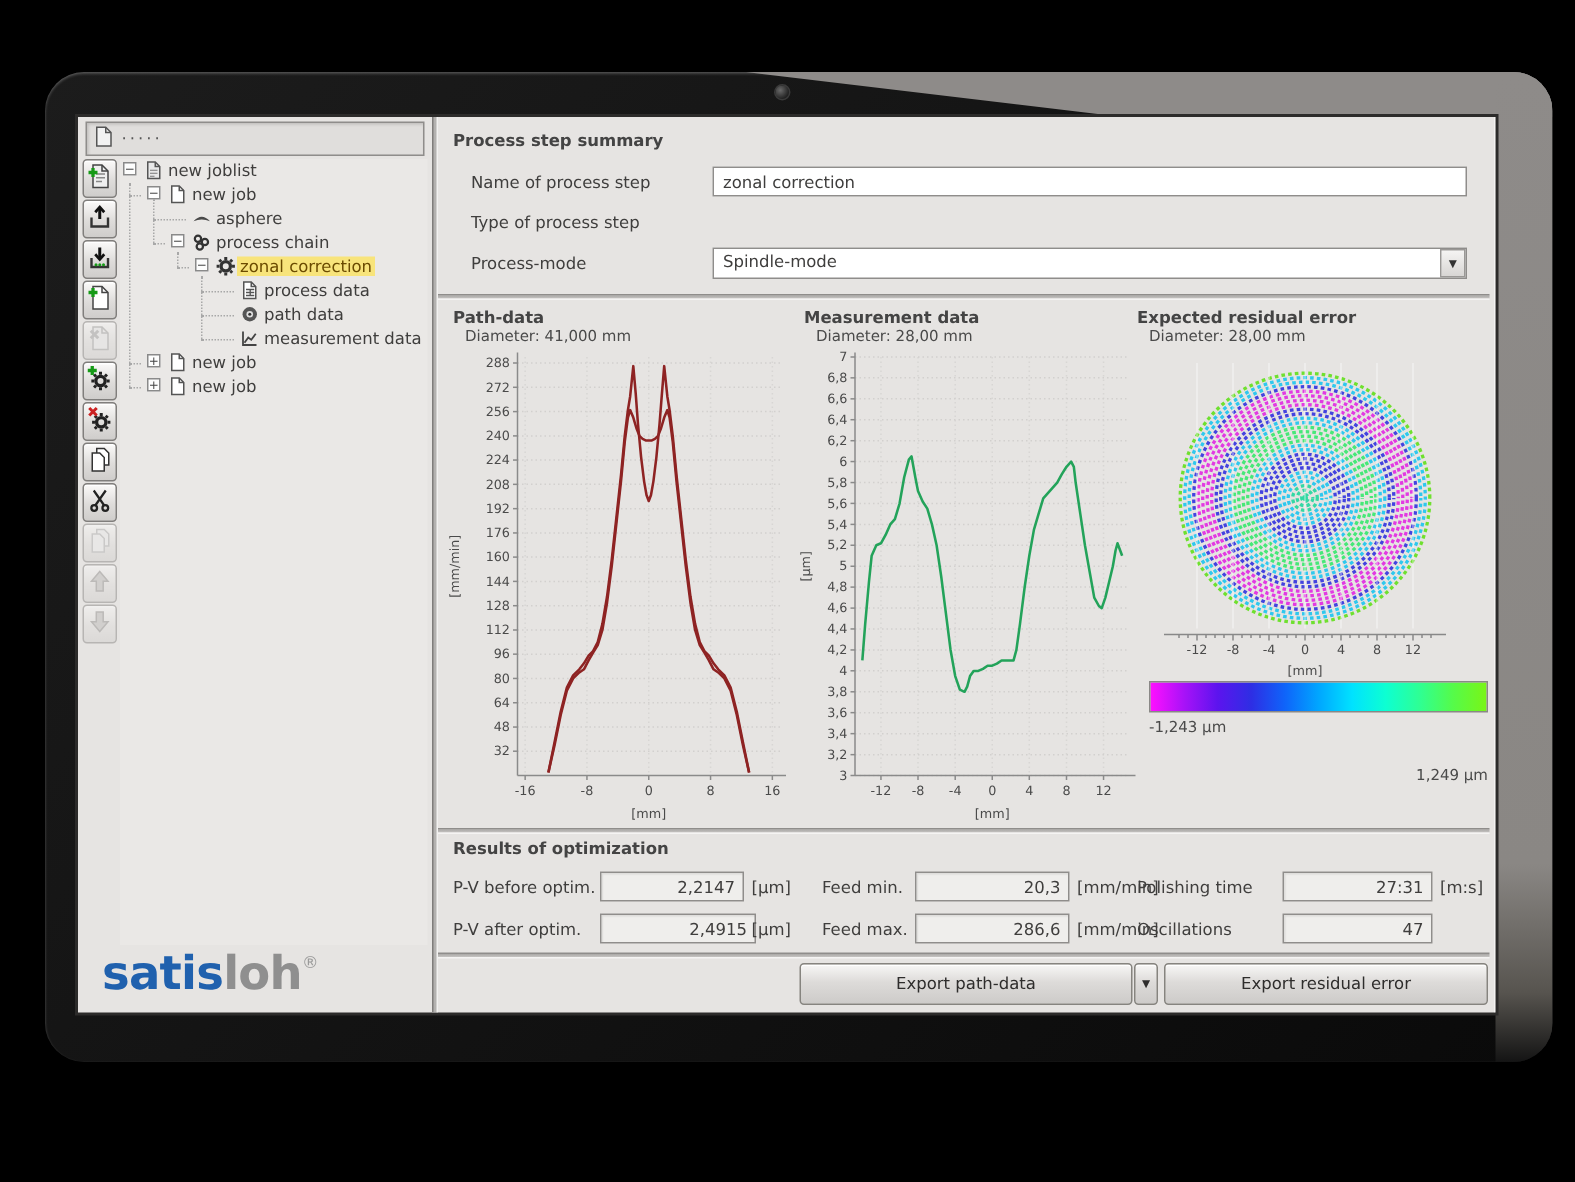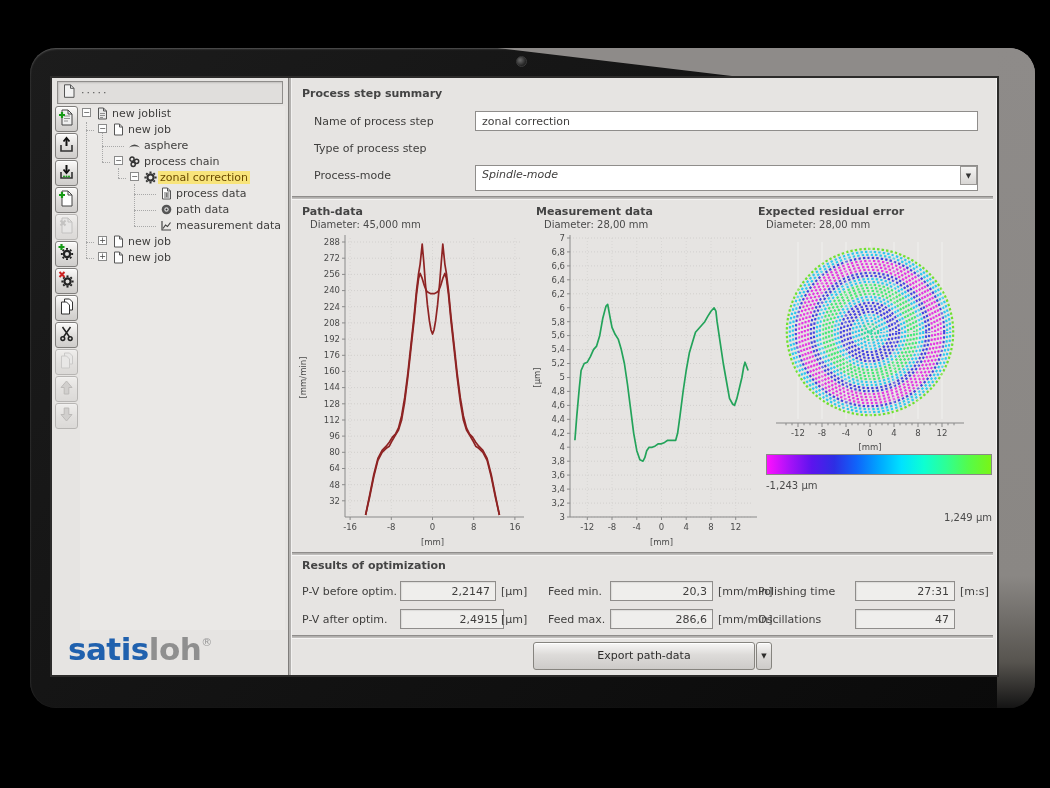--- a/index.html
+++ b/index.html
@@ -315,27 +315,27 @@
 
       <div class="logo"><span class="p1">satis</span><span class="p2">loh</span><span class="reg">®</span></div>
 
       <div class="vsep"></div>
 
       <div class="sec-title" style="left:250px; top:9px;">Process step summary</div>
       <div class="flabel" style="left:262px; top:37px;">Name of process step</div>
       <input class="fld" style="top: 33px;" value="zonal correction">
       <div class="flabel" style="left:262px; top:64px;">Type of process step</div>
       <div class="flabel" style="left:262px; top:91px;">Process-mode</div>
-      <div class="fld dd" style="top:87px; height:26px;font-style:italic;">Spindle-mode</div>
+      <div class="fld dd" style="top:87px; height:21px;">Spindle-mode</div>
       <div class="dd-arrow">▼</div>
 
       <div class="hsep h1"></div>
 
       <div class="ch-title" style="left:250px; top:127px;">Path-data</div>
-      <div class="ch-sub" style="left:258px; top:141px;">Diameter: 45,000 mm</div>
+      <div class="ch-sub" style="left:258px; top:141px;">Diameter: 41,000 mm</div>
       <div class="chart" id="chart-path" style="left:244px; top:154px;"><svg width="240" height="316" viewBox="0 0 240 316">
             <line x1="54.1" y1="6" x2="54.1" y2="285" stroke="#d8d6d4" stroke-dasharray="1 2"></line>
             <line x1="95.3" y1="6" x2="95.3" y2="285" stroke="#d8d6d4" stroke-dasharray="1 2"></line>
             <line x1="136.5" y1="6" x2="136.5" y2="285" stroke="#d8d6d4" stroke-dasharray="1 2"></line>
             <line x1="177.7" y1="6" x2="177.7" y2="285" stroke="#d8d6d4" stroke-dasharray="1 2"></line>
             <line x1="218.9" y1="6" x2="218.9" y2="285" stroke="#d8d6d4" stroke-dasharray="1 2"></line>
             <line x1="49" y1="268.8" x2="224" y2="268.8" stroke="#d2d0ce" stroke-dasharray="1 2"></line>
             <line x1="46" y1="268.8" x2="49" y2="268.8" stroke="#8a8a8a"></line>
             <text x="44" y="271.6" font-size="8.5" fill="#4a4a4a" text-anchor="end">32</text>
             <line x1="49" y1="252.7" x2="224" y2="252.7" stroke="#d2d0ce" stroke-dasharray="1 2"></line>
@@ -604,15 +604,16 @@
       <div class="rfld" style="left:803px; top:503px; width:100px;">27:31</div>
       <div class="runit" style="left:908px; top:507px;">[m:s]</div>
 
       <div class="rlabel" style="left:706px; top:535px;">Oscillations</div>
       <div class="rfld" style="left:803px; top:531px; width:100px;">47</div>
 
       <div class="hsep h3"></div>
 
       <div class="btn3d" style="left:481px; width:222px;">Export path-data</div>
       <div class="btn3d" style="left:704px; width:16px; font-size:7px;">▼</div>
+      <div class="btn3d" style="left:724px; width:216px;">Export residual error</div>
     </div>
   </div>
 </div>
 
 </body></html>

